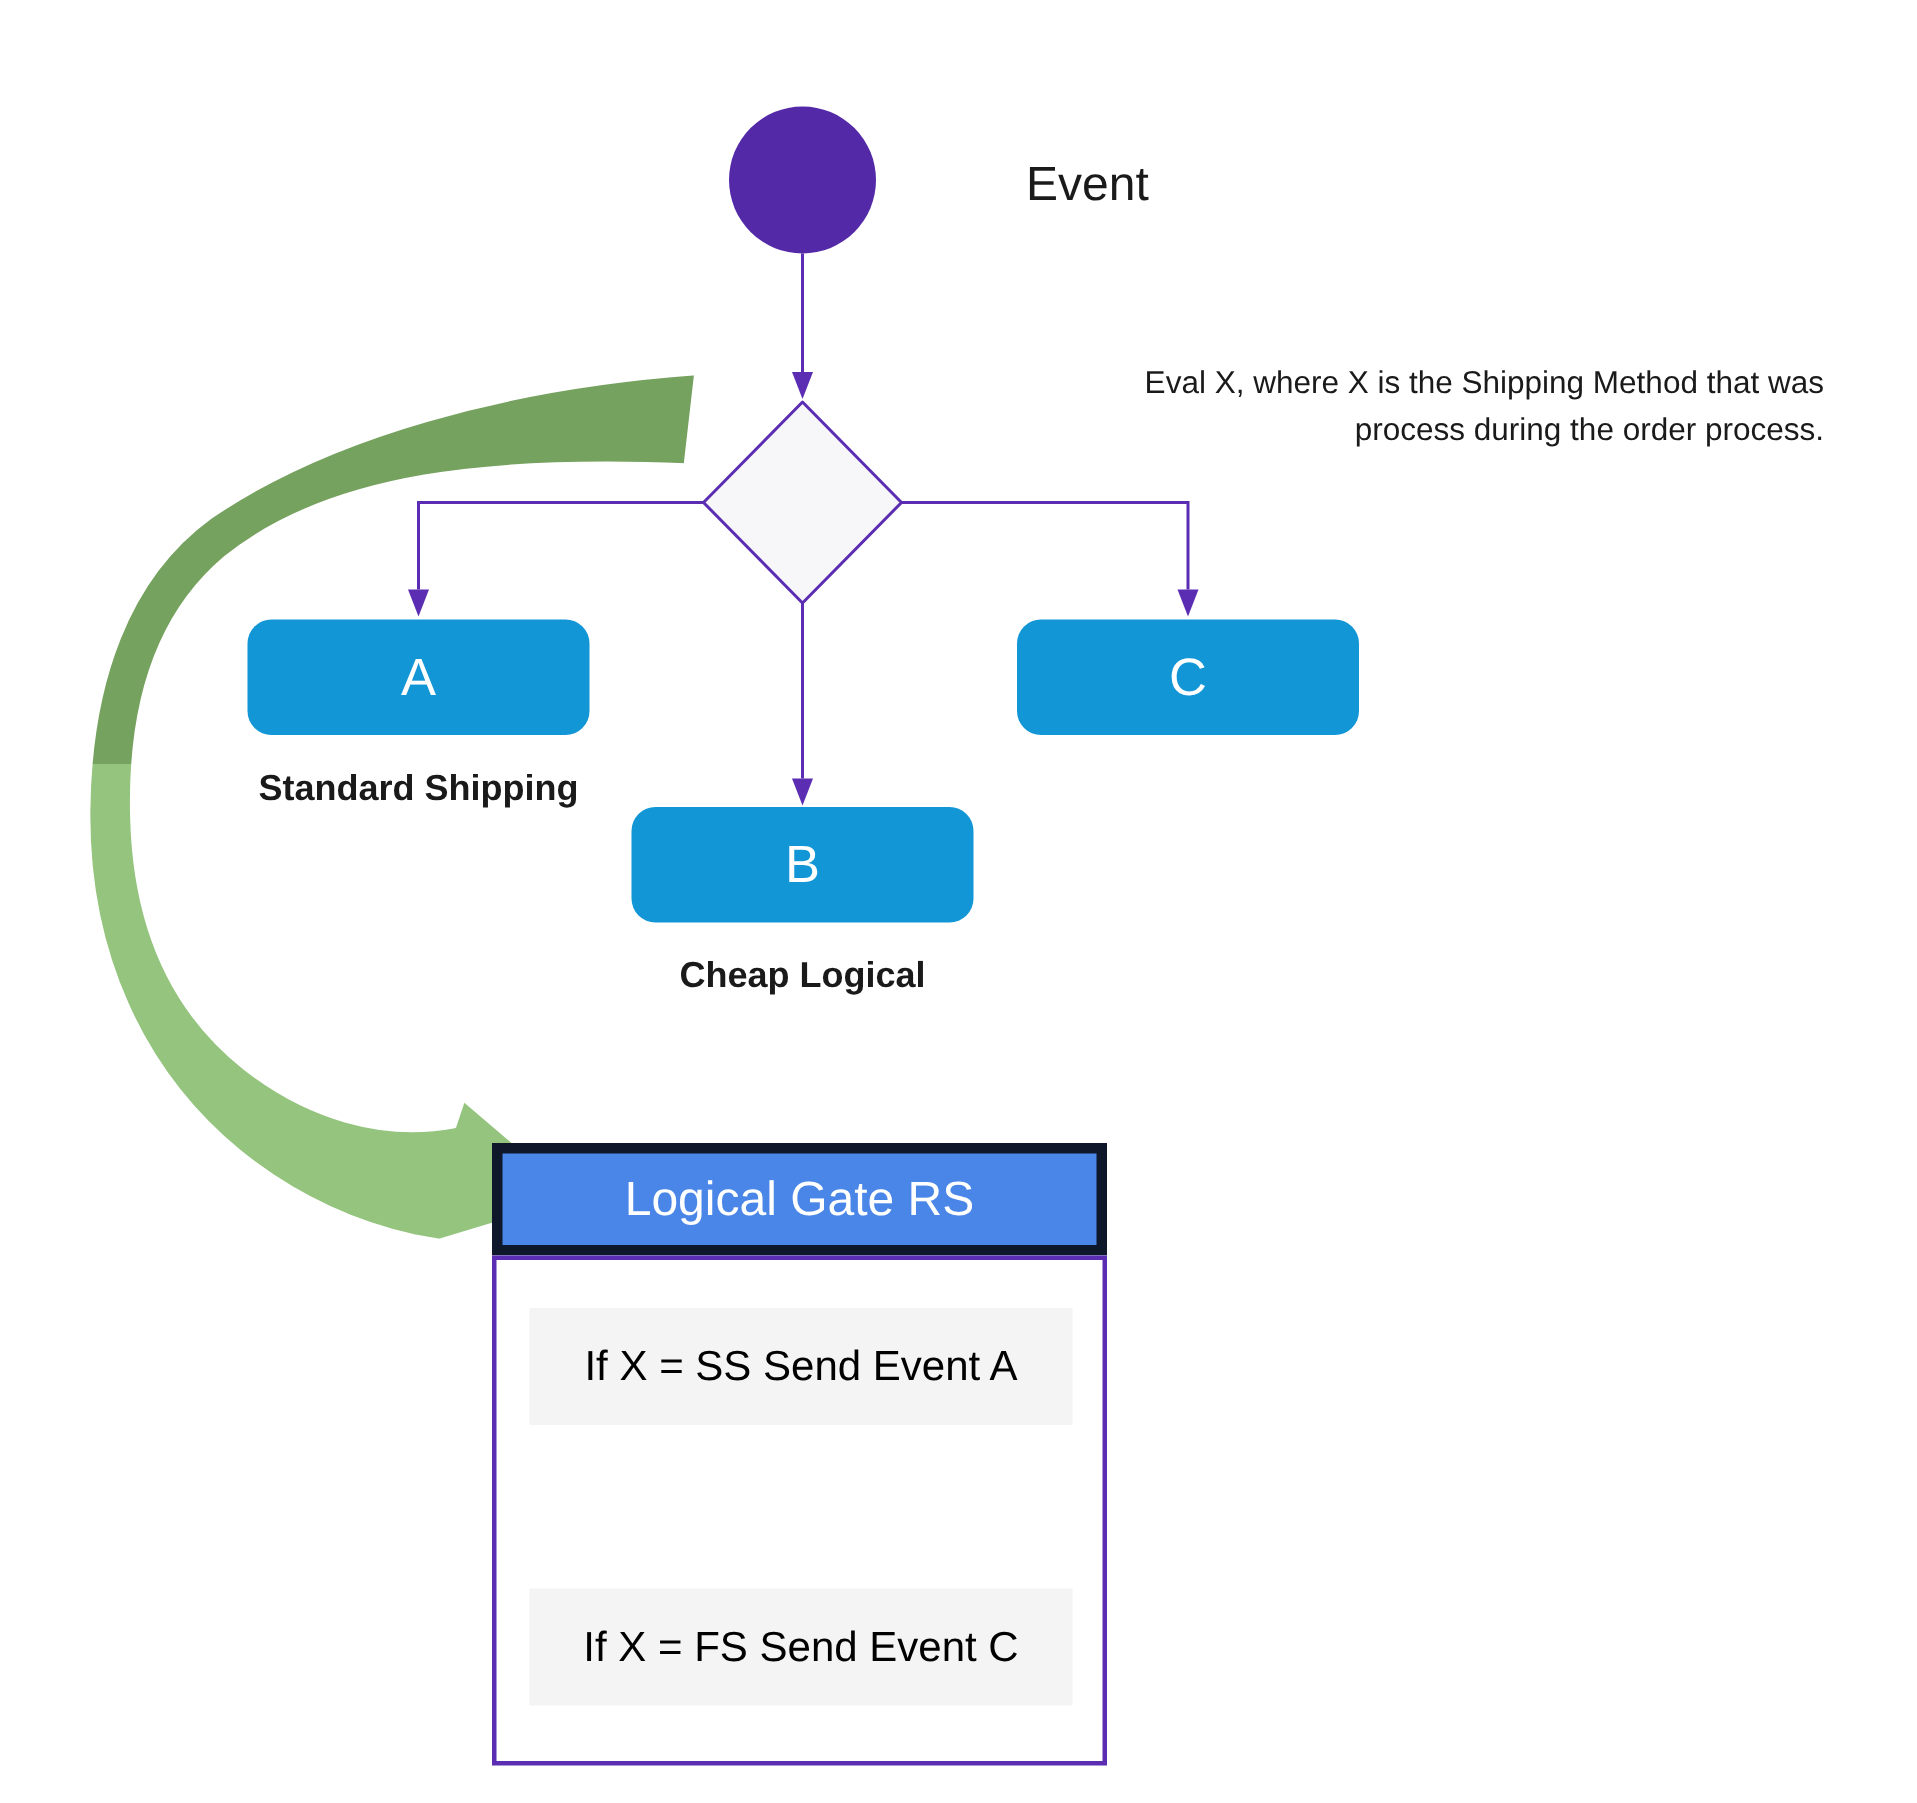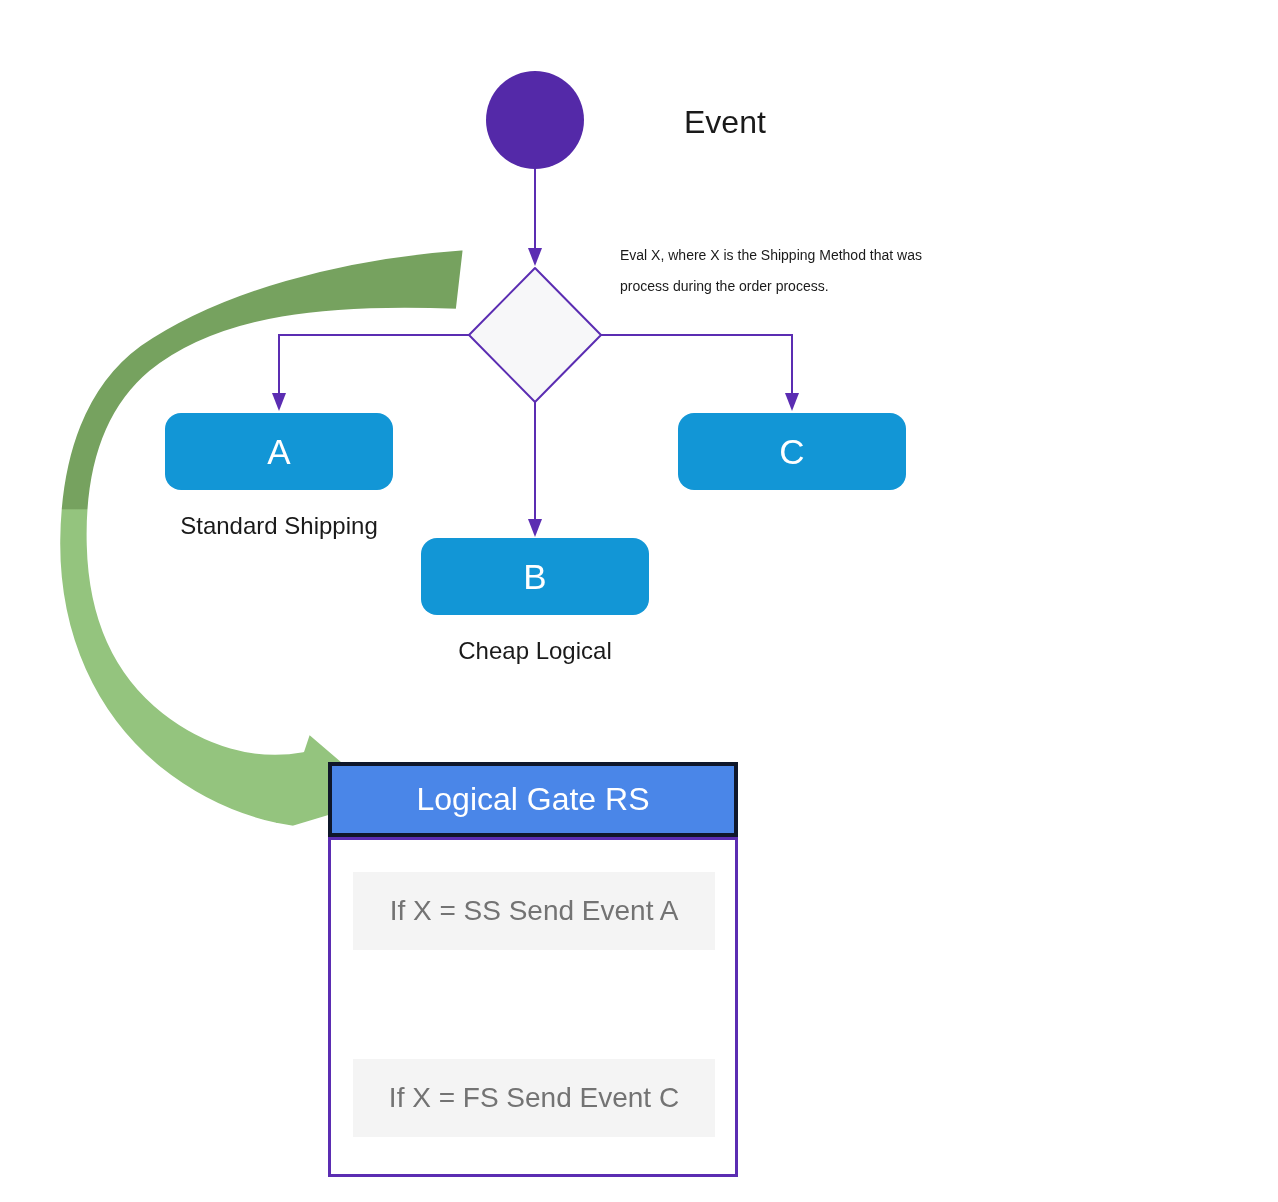--- a/index.html
+++ b/index.html
@@ -11,55 +11,55 @@
   }
   #shape-layer { position:absolute; left:0; top:0; width:1278px; height:1202px; }
   .abs { position:absolute; }
 
   .event-label {
     left:644px; top:100px; width:200px; height:44px;
     font-size:32px; color:#1a1a1a; line-height:44px;margin-left:40px;
   }
   .eval-caption {
     left:620px; top:240px; width:596px;
-    font-size:14px; line-height:31px; text-align:left; color:#1a1a1a;
+    font-size:21px; line-height:31px; text-align:right; color:#1a1a1a;
   }
 
   .task-box {
     width:228px; height:77px; border-radius:16px;
     background:#1296d6;
     display:flex; align-items:center; justify-content:center;
     color:#ffffff; font-size:35px;
   }
   #box-a { left:165px; top:413px; }
   #box-b { left:421px; top:538px; }
   #box-c { left:678px; top:413px; }
 
   .branch-label {
-    width:228px; text-align:center; font-size:24px; color:#1a1a1a;
+    width:228px; text-align:center; font-size:24px; color:#1a1a1a;font-weight:bold;
   }
   #label-a { left:165px; top:512px; }
   #label-b { left:421px; top:637px; }
   #label-c { left:678px; top:512px; }
 
   .gate-header {
     left:328px; top:762px; width:410px; height:75px;
-    background:#4a86e8; border:4px solid #0f172a; box-sizing:border-box;
+    background:#4a86e8; border:7px solid #0f172a; box-sizing:border-box;
     display:flex; align-items:center; justify-content:center;
     color:#ffffff; font-size:32px;
   }
   .gate-body {
     left:328px; top:837px; width:410px; height:340px;
     background:#ffffff; border:3px solid #5b2db2; box-sizing:border-box;
   }
   .gate-rule {
     position:absolute; left:22px; width:362px; height:78px;
     background:#f4f4f4;
     display:flex; align-items:center; justify-content:center;
-    font-size:28px; color:#737373;
+    font-size:28px; color:#000000;
   }
   #rule-0 { top:32px; }
   #rule-1 { top:126px; }
   #rule-2 { top:219px; }
 </style>
 </head>
 <body>
 
 <div id="canvas">
 

